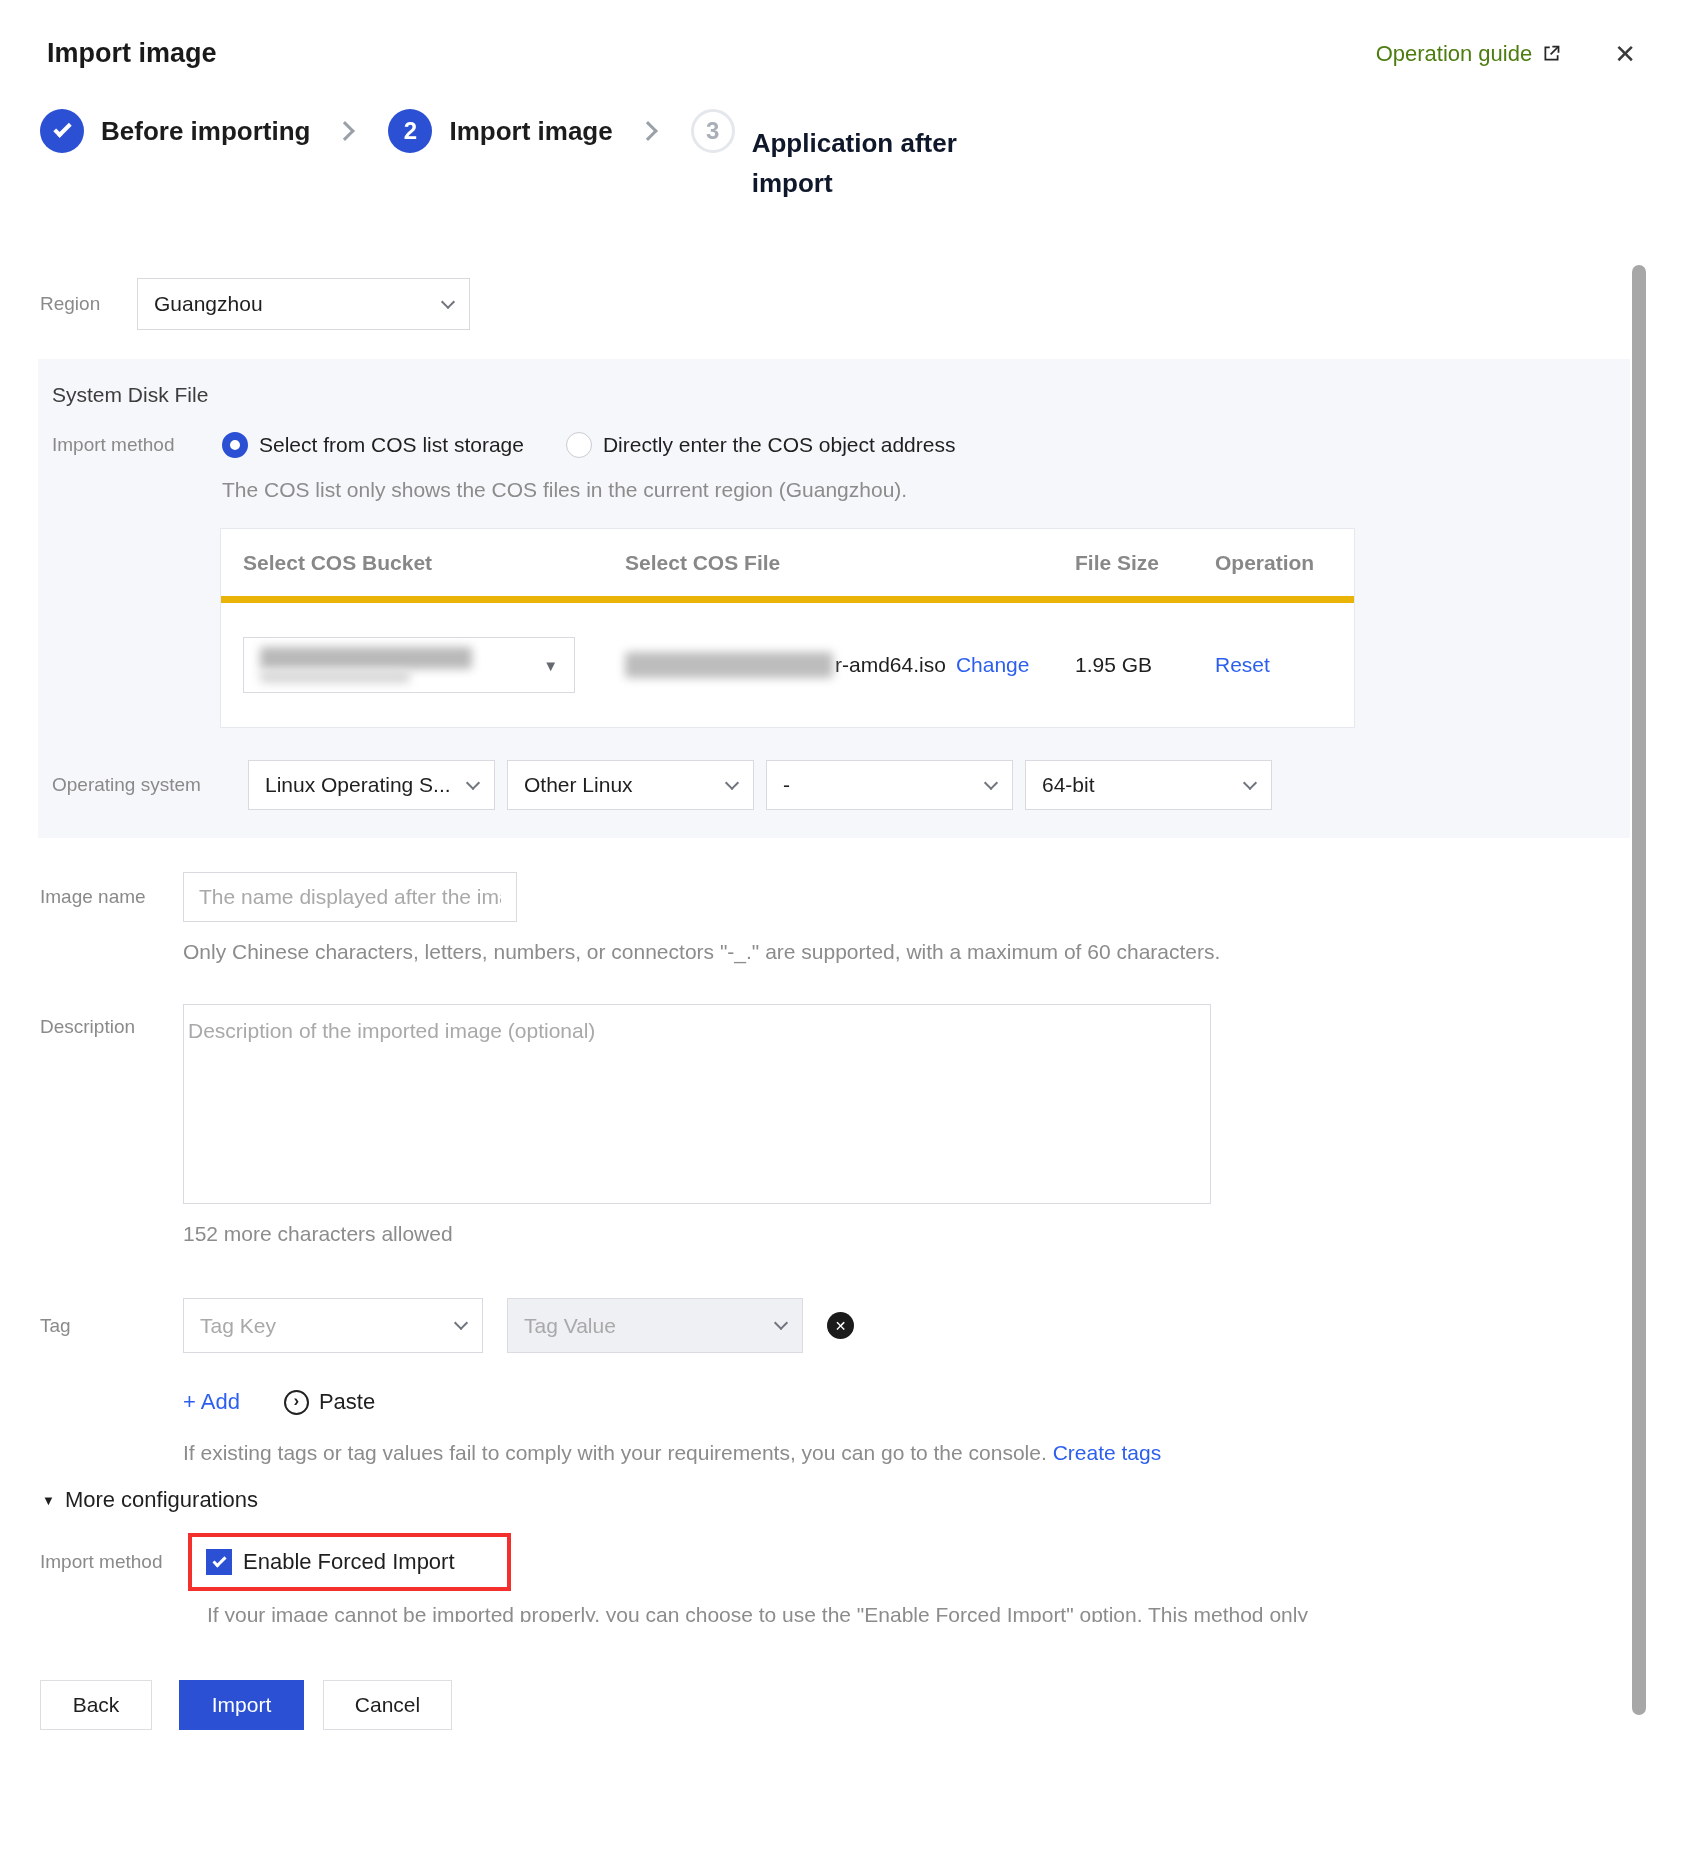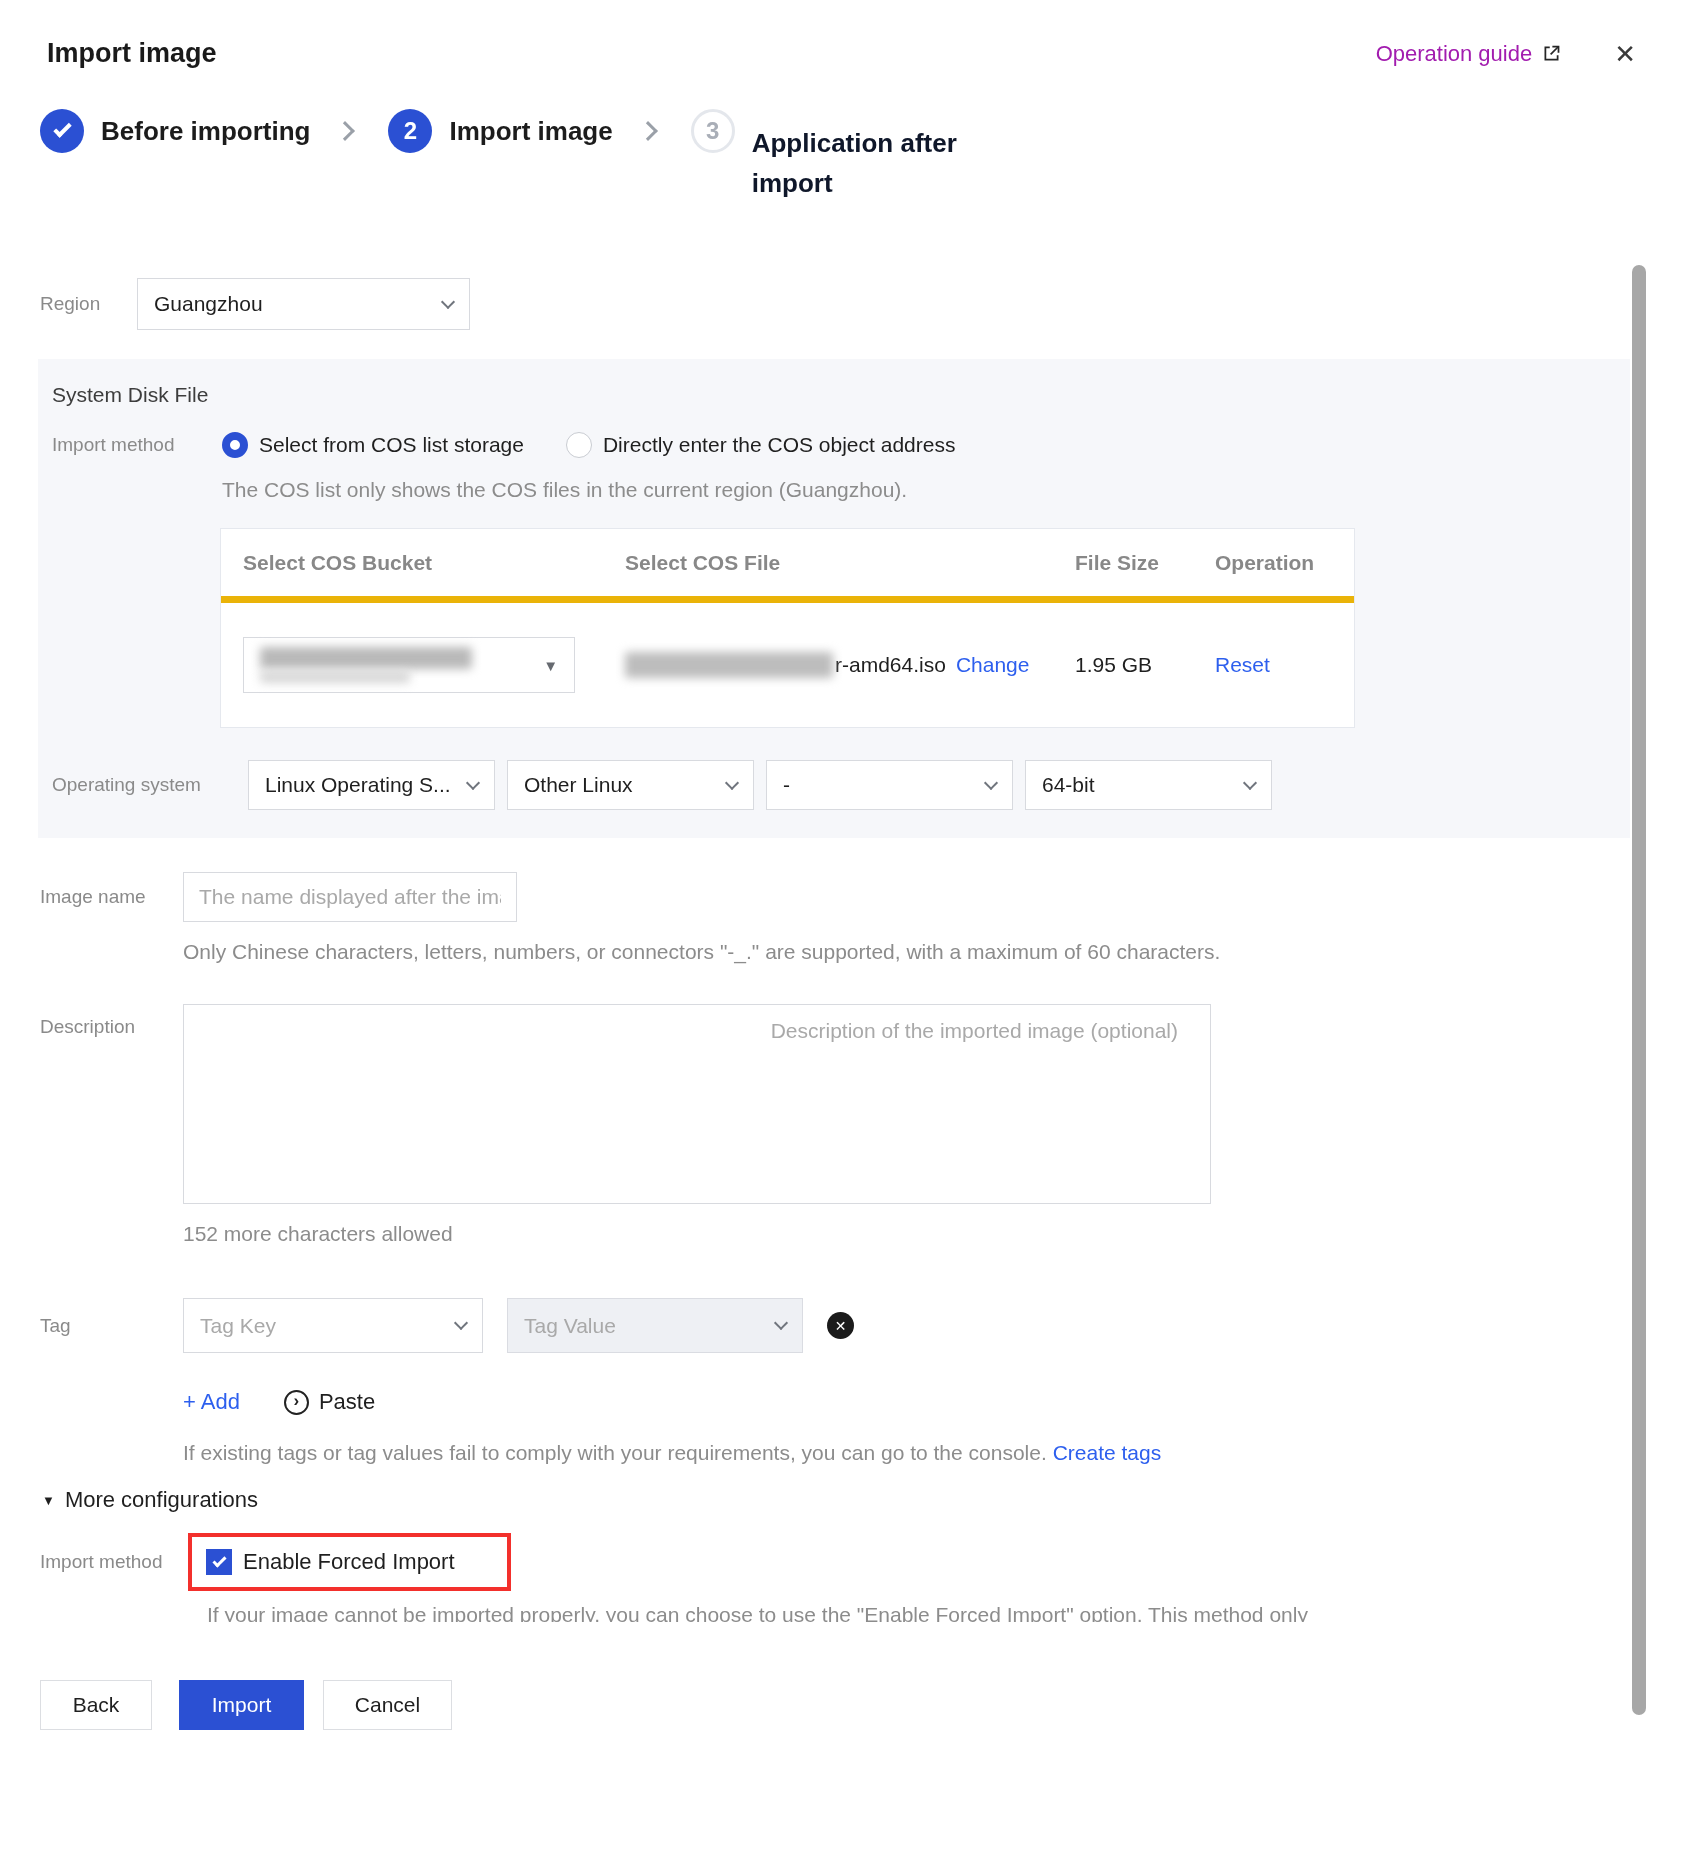--- a/index.html
+++ b/index.html
@@ -7,21 +7,21 @@
   body {
     font-family: "Liberation Sans", "DejaVu Sans", sans-serif;
     background:#ffffff; color:#1c1c1c; overflow:hidden;
   }
   .page { position:relative; width:1684px; height:1872px; padding:0 40px; }
 
   
   .hdr { display:flex; justify-content:space-between; align-items:center; padding-top:38px; }
   .title { font-size:27px; font-weight:bold; color:#1a1a1a; margin-left:7px; }
   .hdr-right { display:flex; align-items:center; }
-  .guide { display:flex; align-items:center; gap:9px; font-size:22px; color:#a21caf; cursor:pointer; text-decoration:none; }
+  .guide { display:flex; align-items:center; gap:9px; font-size:22px; color:#4d7c0f; cursor:pointer; text-decoration:none; }
   .guide svg { display:block; }
   .close-x { font-size:26px; color:#3a3a3a; margin-left:52px; margin-right:8px; cursor:pointer; line-height:1; }
 
   
   .stepper { display:flex; align-items:flex-start; margin-top:40px; }
   .step { display:flex; align-items:flex-start; }
   .circle { width:44px; height:44px; border-radius:50%; flex:0 0 44px;
             display:flex; align-items:center; justify-content:center;
             font-size:24px; font-weight:bold; }
   .circle.done, .circle.active { background:#2b50d3; color:#fff; }
@@ -100,21 +100,21 @@
 
   
   .name-row { margin-top:34px; }
   .ml-143 { margin-left:143px; }
   .w-143 { width:143px; }
   .in-name { width:334px; }
   .hint-name { margin-top:18px; }
   .desc-row { margin-top:40px; align-items:flex-start; }
   .desc-row .lbl { margin-top:12px; }
   textarea.desc { width:1028px; height:200px; border:1px solid #d8dadf; resize:none; outline:none;
-                  font-family:"Liberation Sans", sans-serif; font-size:21px; padding:14px 32px; color:#1f1f1f;text-align:right; }
+                  font-family:"Liberation Sans", sans-serif; font-size:21px; padding:14px 4px; color:#1f1f1f; }
   .counter { margin-top:18px; }
   .tag-row { margin-top:52px; }
   .sel-tagkey { width:300px; height:55px; margin-right:24px; }
   .sel-tagval { width:296px; height:55px; background:#eef0f4; border-color:#dadce2; }
   .del-tag { width:27px; height:27px; border-radius:50%; background:#1b1b1b; color:#fff; font-size:14px;
              display:flex; align-items:center; justify-content:center; margin-left:24px; cursor:pointer; }
   .addpaste { margin-top:36px; display:flex; align-items:center; gap:44px; font-size:22px; }
   .paste { display:flex; align-items:center; gap:10px; color:#1f1f1f; cursor:pointer; text-decoration:none; }
   .paste-ic { width:25px; height:25px; border:2px solid #222; border-radius:50%; display:flex;
               align-items:center; justify-content:center; font-size:17px; font-weight:bold; color:#222; padding-bottom:2px; }

